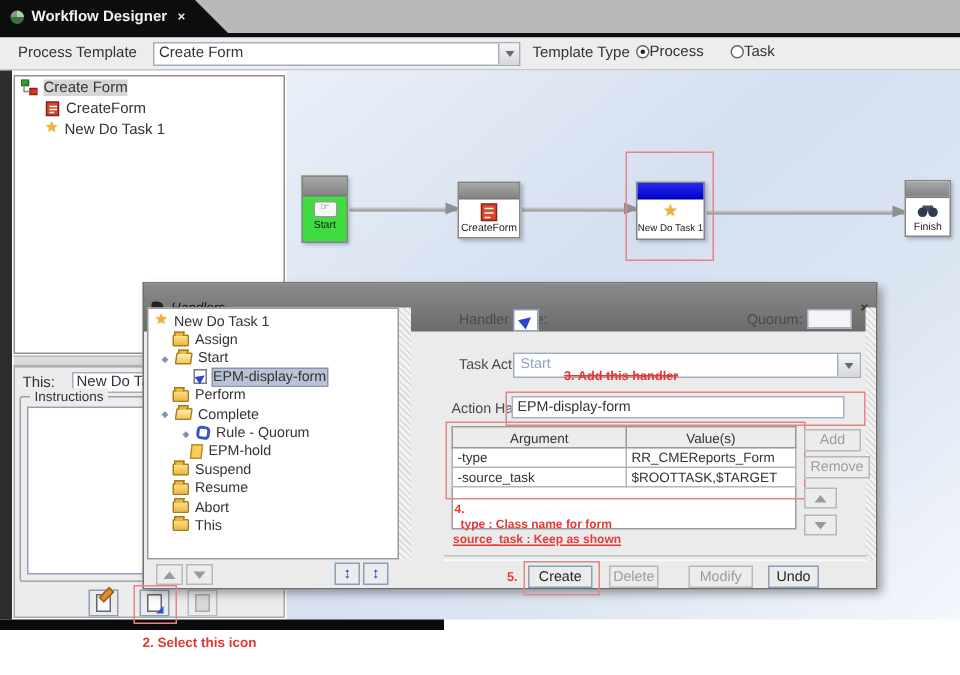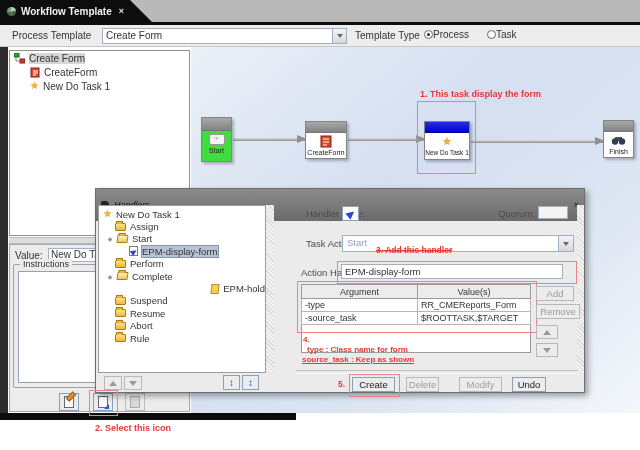--- a/index.html
+++ b/index.html
@@ -85,21 +85,21 @@
        box-shadow:3px 3px 6px rgba(0,0,0,.35);box-sizing:border-box;}
   .dlg-title{position:absolute;left:0;top:0;width:100%;height:32px;background:linear-gradient(#8a8a8a,#6b6b6b);
        display:flex;align-items:center;padding:12px 5px;box-sizing:border-box;gap:5px;}
   .dlg-title .ttl{font-size:9px;font-style:italic;color:#111;}
   .dlg-title .ic{width:8px;height:8px;background:#222;border-radius:2px 4px 2px 2px;}
   .dlg-close{margin-left:auto;font-size:9px;color:#333;font-weight:bold;}
   .dlg-tree{position:absolute;left:2px;top:16px;width:168px;height:168px;background:#fff;border:1px solid #9a9a9a;
        box-sizing:border-box;overflow:hidden;font-size:9.5px;color:#333;padding-top:2px;}
   .d-row{display:flex;align-items:center;gap:4px;height:12.4px;}
   .d-row .exp{font-size:6px;color:#8892aa;width:6px;text-align:center;flex:0 0 auto;}
-  .lv0{padding-left:4px;} .lv1{padding-left:16px;} .lv2{padding-left:30px;} .lv3{padding-left:28px;justify-content:flex-end;}
+  .lv0{padding-left:4px;} .lv1{padding-left:16px;} .lv2{padding-left:30px;} .lv3{padding-left:28px;}
   .lv1.hasx{padding-left:8px;} .lv2.hasx{padding-left:22px;}
   .sel-blue{background:#b9c3d6;outline:1px solid #8795b2;}
   .tex-split{background:repeating-linear-gradient(45deg,#d9d9d9 0 1px,#f2f2f2 1px 3px);}
   .sm-btn{position:absolute;background:#ececec;border:1px solid #8aa0b8;box-sizing:border-box;
        display:flex;align-items:center;justify-content:center;font-size:9.5px;color:#222;font-family:"Liberation Sans",sans-serif;}
   .sm-btn.dis{border-color:#b8b8b8;color:#9c9c9c;}
   .updown{color:#2237c8;font-weight:bold;font-size:10px;}
   .tri-up{width:0;height:0;border-left:4px solid transparent;border-right:4px solid transparent;border-bottom:5px solid #9a9a9a;}
   .tri-dn{width:0;height:0;border-left:4px solid transparent;border-right:4px solid transparent;border-top:5px solid #9a9a9a;}
   .fld-label{position:absolute;font-size:9.5px;color:#4a4a4a;}
@@ -118,21 +118,21 @@
   .sep{position:absolute;height:2px;border-top:1px solid #c2c2c2;border-bottom:1px solid #fafafa;}
 </style>
 </head>
 <body>
 
 <div id="app">
 
   <div class="abs tabbar">
     <div class="abs tab">
       <span class="tab-circle"></span>
-      <span>Workflow Template</span>
+      <span>Workflow Designer</span>
       <span class="tab-close">×</span>
     </div>
   </div>
   <div class="abs tab-underline"></div>
 
   <div class="abs toolbar">
     <span class="tb-label" style="left:12px;">Process Template</span>
     <div class="combo" style="left:102px;top:3px;width:245px;height:16px;">
       <span class="val" style="width:228px;">Create Form</span>
       <span class="combo-btn">
@@ -172,21 +172,21 @@
     </div>
     <div class="ptree-row child">
       <span class="star">★</span>
       <span>New Do Task 1</span>
     </div>
   </div>
 
   <div class="abs h-split"></div>
 
   <div class="abs task-panel">
-    <span class="tp-name-label">Value:</span>
+    <span class="tp-name-label">This:</span>
     <div class="tp-name-field">New Do Tas</div>
     <div class="tp-fieldset">
       <span class="tp-legend">Instructions</span>
       <div class="tp-textarea"></div>
     </div>
     <div class="icon-btn" style="left:49px;top:148px;">
       <span class="page-ic">
           <span class="pencil"></span>
         </span>
     </div>
@@ -245,21 +245,20 @@
       <div class="icn">
           <svg class="binoc" width="15" height="9">
             <rect x="4" y="1" width="7" height="4" fill="#4a4f66"></rect>
             <circle cx="4" cy="5.5" r="3.2" fill="#343a52"></circle>
             <circle cx="11" cy="5.5" r="3.2" fill="#343a52"></circle>
           </svg>
         </div>
       <div class="lbl">Finish</div>
     </div>
 
-    <div class="ann" style="left:229px;top:42px;font-size:9px;">1. This task display the form</div>
     <div class="red-rect" style="left:226px;top:54px;width:57px;height:71px;"></div>
   </div>
 
   <div class="abs dialog">
     <div class="dlg-title">
       <span class="ic"></span>
       <span class="ttl">Handlers</span>
       <span class="dlg-close">×</span>
     </div>
 
@@ -283,39 +282,44 @@
         </div>
       <div class="d-row lv1">
           <span class="folder"></span>
           <span>Perform</span>
         </div>
       <div class="d-row lv1 hasx">
           <span class="exp">◆</span>
           <span class="folder open"></span>
           <span>Complete</span>
         </div>
+      <div class="d-row lv2 hasx">
+          <span class="exp">◆</span>
+          <span class="rule-ic"></span>
+          <span>Rule - Quorum</span>
+        </div>
       <div class="d-row lv3">
           <span class="note-ic"></span>
           <span>EPM-hold</span>
         </div>
       <div class="d-row lv1">
           <span class="folder"></span>
           <span>Suspend</span>
         </div>
       <div class="d-row lv1">
           <span class="folder"></span>
           <span>Resume</span>
         </div>
       <div class="d-row lv1">
           <span class="folder"></span>
           <span>Abort</span>
         </div>
       <div class="d-row lv1">
           <span class="folder"></span>
-          <span>Rule</span>
+          <span>This</span>
         </div>
     </div>
     <div class="abs tex-split" style="left:170px;top:16px;width:8px;height:168px;"></div>
     <div class="abs tex-split" style="left:481px;top:16px;width:7px;height:168px;"></div>
 
     <div class="sm-btn dis" style="left:8px;top:187px;width:18px;height:14px;">
         <span class="tri-up"></span>
       </div>
     <div class="sm-btn dis" style="left:28px;top:187px;width:18px;height:14px;">
         <span class="tri-dn"></span>

